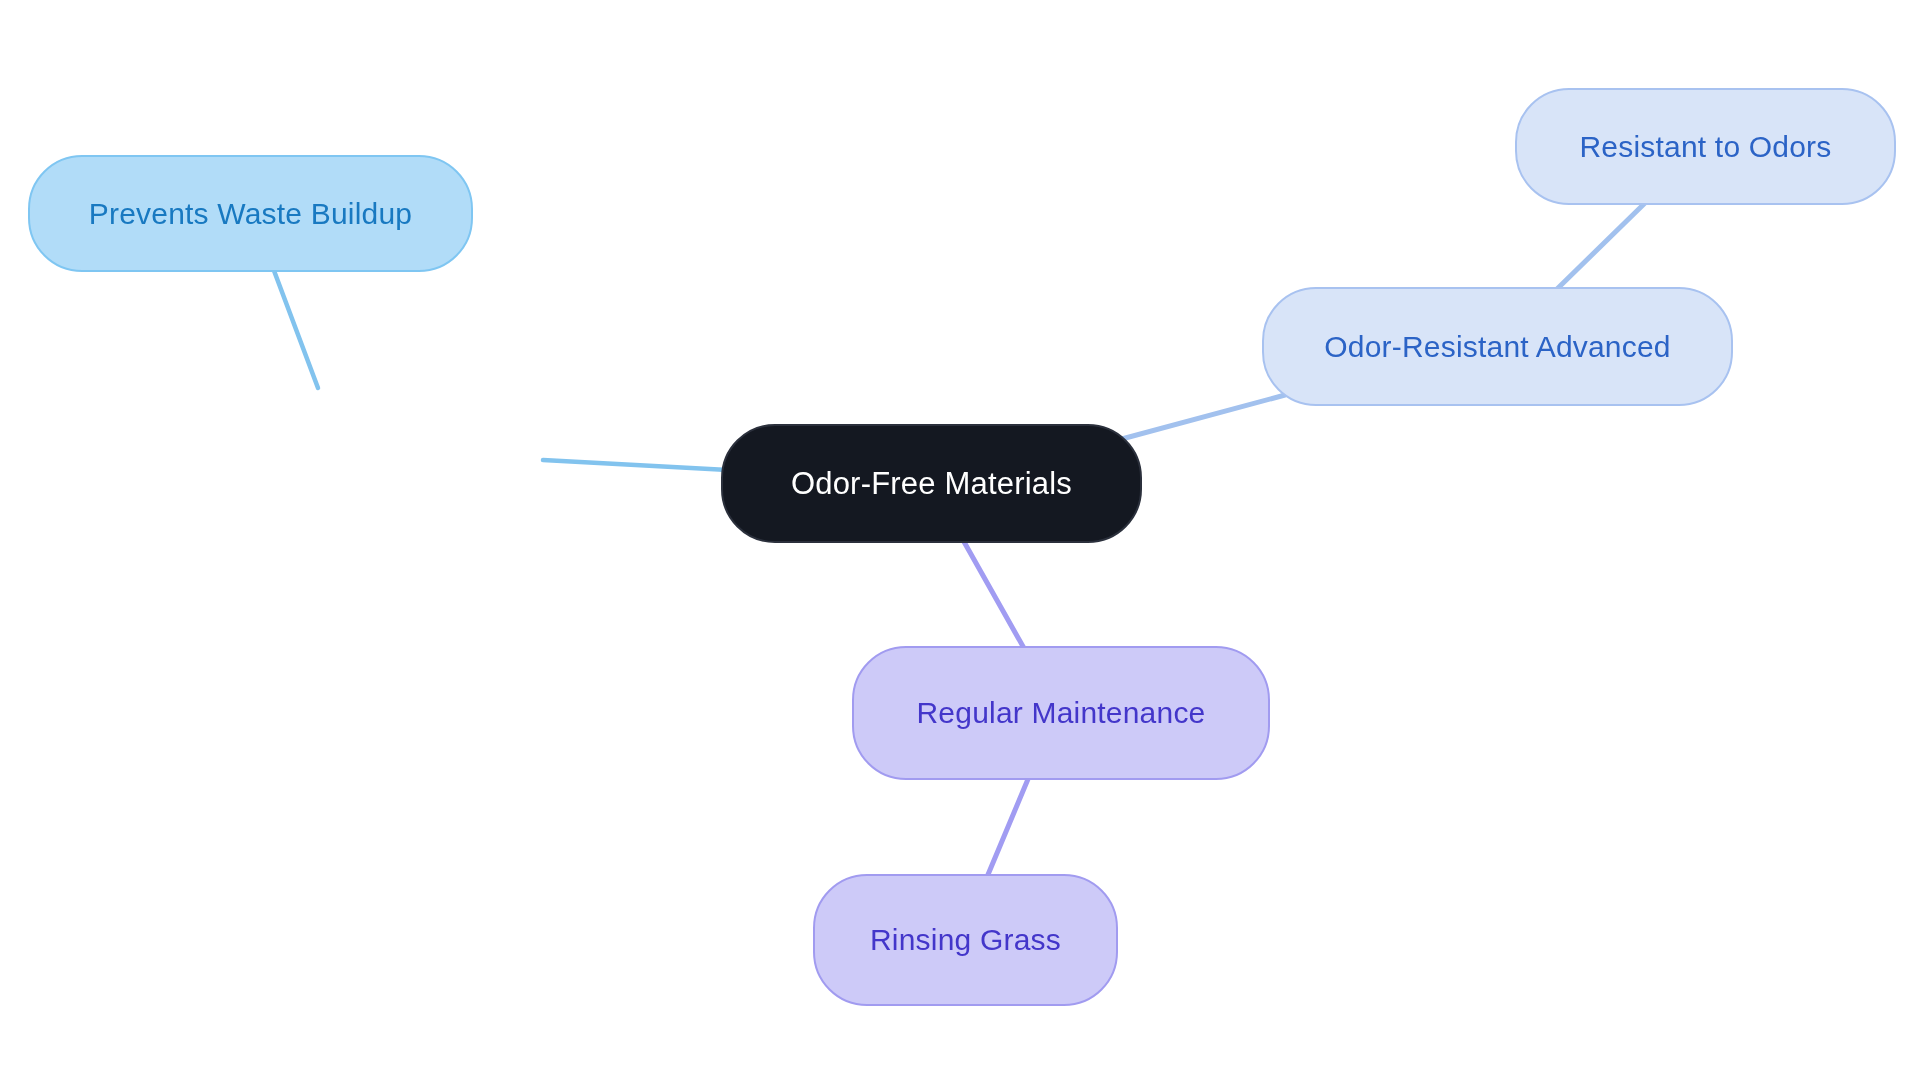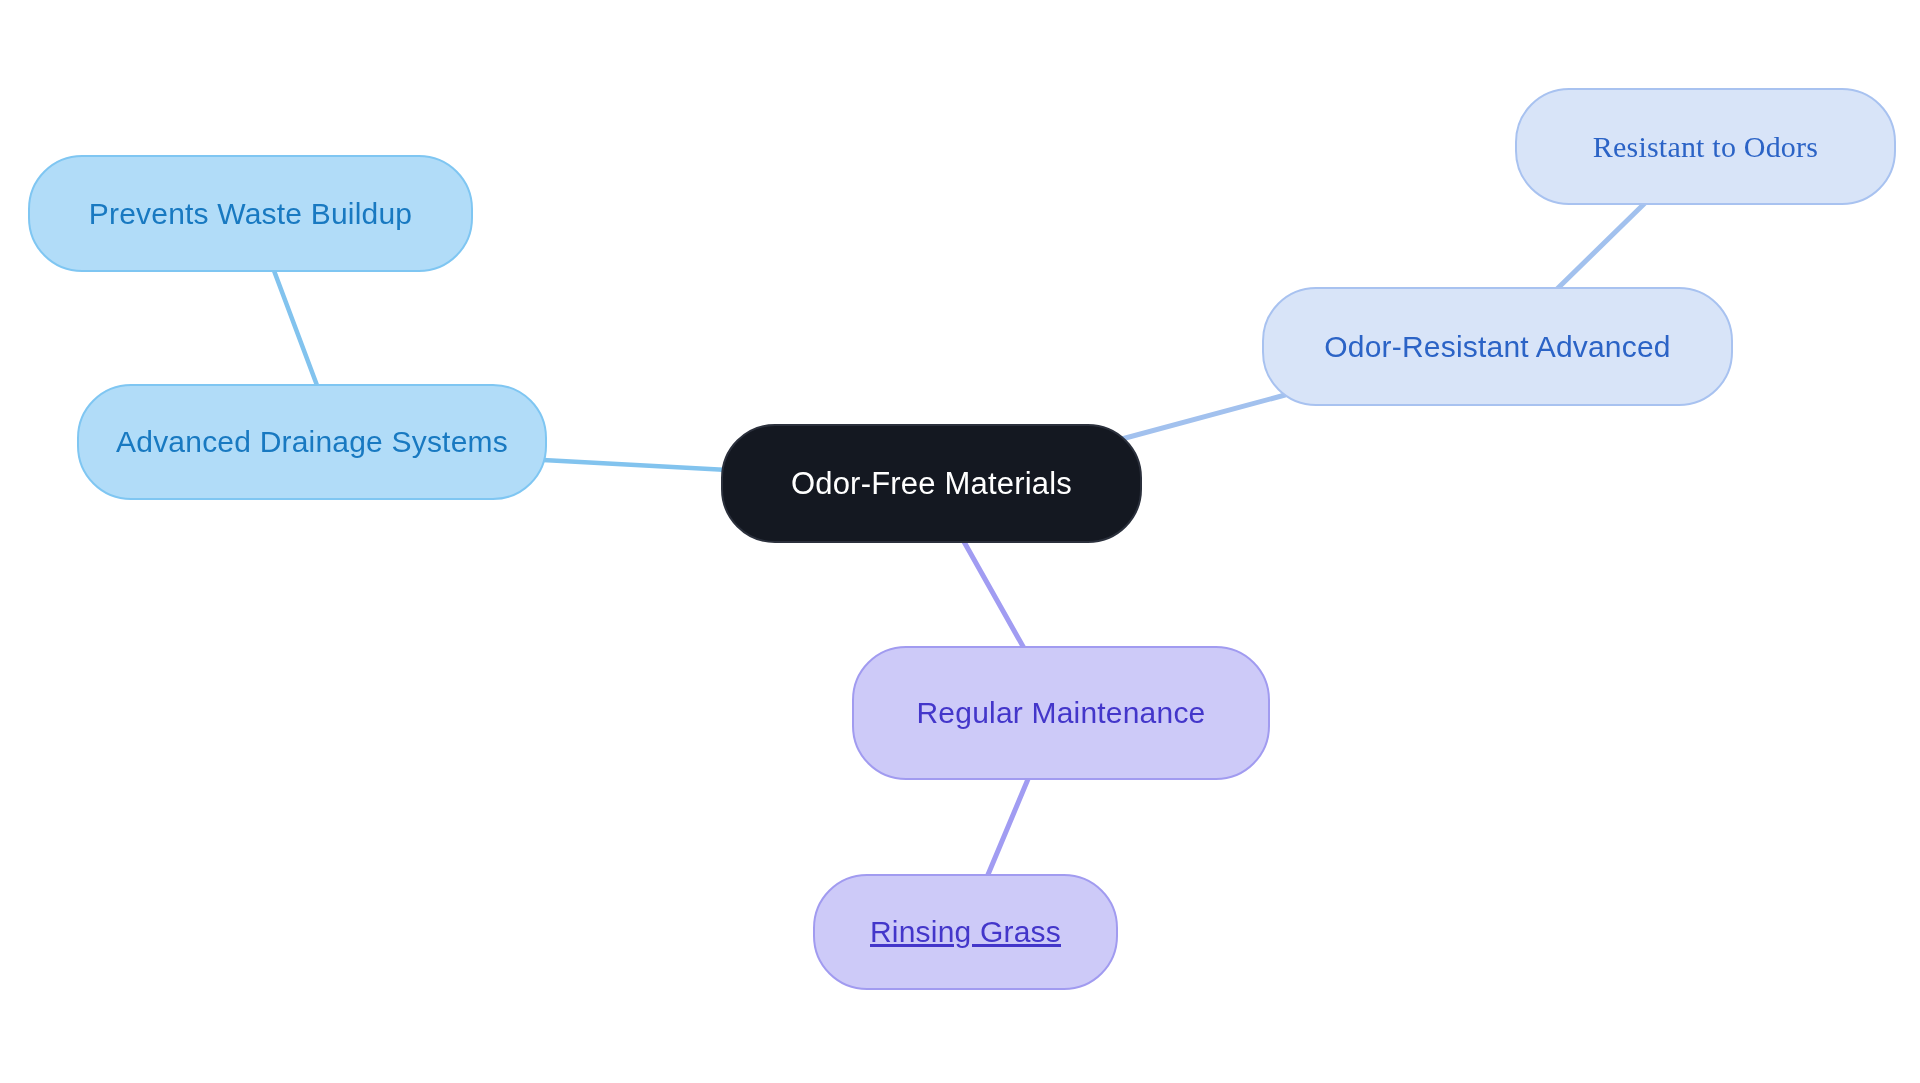--- a/index.html
+++ b/index.html
@@ -52,29 +52,29 @@
   }
   .node-ads { left: 77px;  top: 384px; width: 470px; height: 116px; }
   .node-pwb { left: 28px;  top: 155px; width: 445px; height: 117px; text-align: center; }
 
   .node-materials {
     background: var(--materials-fill);
     border: 2px solid var(--materials-border);
     color: var(--materials-text);
   }
   .node-orm { left: 1262px; top: 287px; width: 471px; height: 119px; }
-  .node-rto { left: 1515px; top: 88px;  width: 381px; height: 117px; font-family: Liberation Serif, serif; }
+  .node-rto { left: 1515px; top: 88px;  width: 381px; height: 117px; }
 
   .node-maintenance {
     background: var(--maintenance-fill);
     border: 2px solid var(--maintenance-border);
     color: var(--maintenance-text);
   }
   .node-rm { left: 852px; top: 646px; width: 418px; height: 134px; }
-  .node-rg { left: 813px; top: 874px; width: 305px; height: 116px; text-decoration: underline; }
+  .node-rg { left: 813px; top: 874px; width: 305px; height: 132px; }
 
   .edge { fill: none; stroke-linecap: round; }
   .edge-drainage    { stroke: var(--drainage-edge);    stroke-width: 4.5px; }
   .edge-materials   { stroke: var(--materials-edge);   stroke-width: 5px; }
   .edge-maintenance { stroke: var(--maintenance-edge); stroke-width: 5px; }
 </style>
 </head>
 <body>
 
 <div class="canvas">
@@ -85,23 +85,20 @@
     <line class="edge edge-materials" x1="1118" y1="440" x2="1285" y2="395"></line>
     <line class="edge edge-materials" x1="1556" y1="290" x2="1645" y2="203"></line>
     <line class="edge edge-maintenance" x1="963" y1="540" x2="1025" y2="650"></line>
     <line class="edge edge-maintenance" x1="1036" y1="760" x2="987" y2="877"></line>
   </svg>
 
   <div class="node node-pwb node-drainage">
     <span>Prevents Waste Buildup</span>
   </div>
 
-  <div class="node node-ads node-drainage">
-    <span>Advanced Drainage Systems</span>
-  </div>
 
   <div class="node node-center">
     <span>Odor-Free Materials</span>
   </div>
 
   <div class="node node-orm node-materials">
     <span>Odor-Resistant Advanced</span>
   </div>
 
   <div class="node node-rto node-materials">

